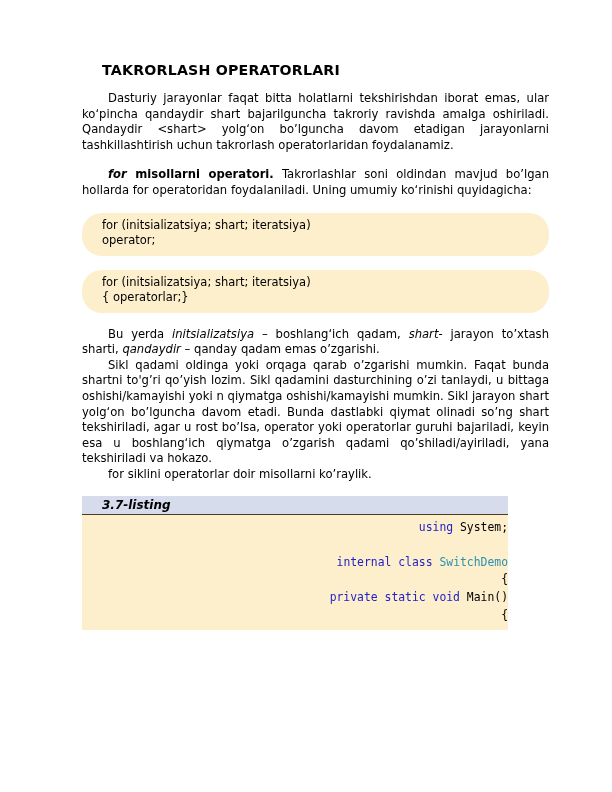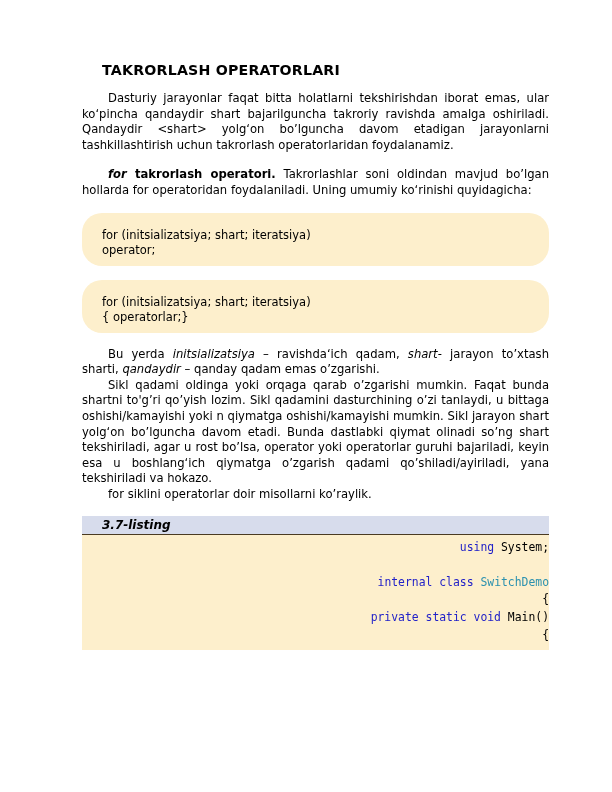--- a/index.html
+++ b/index.html
@@ -52,36 +52,36 @@
   p.gap-before {
     margin-top: 14px;
   }
   p.tight {
     margin-top: 0;
   }
 
   .code-block {
     background: #FDEFCC;
     margin: 14px 0 0 0;
-    padding: 15px 0 7px 0;
+    padding: 5px 0 7px 0;
     width: 467px;
     box-sizing: border-box;
     border-radius: 20px;
   }
   .code-block .cline {
     font-size: 11.5px;
     line-height: 15.5px;
     padding-left: 20px;
     white-space: pre;
     font-family: "DejaVu Sans", "Liberation Sans", sans-serif;
   }
 
   .listing {
     margin-top: 13px;
-    width: 467px;
+    width: 426px;
   }
   .listing-header {
     background: #D7DCEC;
     border-bottom: 1.4px solid #4a3b22;
     padding: 2px 0 2px 20px;
     font-size: 12px;
     font-weight: bold;
     font-style: italic;
     font-family: "DejaVu Sans", "Liberation Sans", sans-serif;
   }
@@ -110,35 +110,35 @@
 <body>
 
 <div class="page">
   <div class="content">
 
     <h1 class="doc-title">TAKRORLASH OPERATORLARI</h1>
 
     <p class="body-par indent">Dasturiy jarayonlar faqat bitta holatlarni tekshirishdan iborat emas, ular ko‘pincha qandaydir shart bajarilguncha takroriy ravishda amalga oshiriladi. Qandaydir &lt;shart&gt; yolg‘on bo’lguncha davom etadigan jarayonlarni tashkillashtirish uchun takrorlash operatorlaridan foydalanamiz.</p>
 
     <p class="body-par indent gap-before">
-      <strong class="bi">for</strong><strong class="b"> takrorlash operatori.</strong><span> Takrorlashlar soni oldindan mavjud bo’lgan hollarda for operatoridan foydalaniladi. Uning umumiy ko‘rinishi quyidagicha:</span>
+      <strong class="bi">for</strong><strong class="b"> misollarni operatori.</strong><span> Takrorlashlar soni oldindan mavjud bo’lgan hollarda for operatoridan foydalaniladi. Uning umumiy ko‘rinishi quyidagicha:</span>
     </p>
 
     <div class="code-block">
       <div class="cline">for (initsializatsiya; shart; iteratsiya)</div>
       <div class="cline">operator;</div>
     </div>
 
 
     <div class="code-block">
       <div class="cline">for (initsializatsiya; shart; iteratsiya)</div>
       <div class="cline">{ operatorlar;}</div>
     </div>
 
-    <p class="body-par indent gap-before"><span>Bu yerda </span><em class="it">initsializatsiya</em><span> – ravishda‘ich qadam, </span><em class="it">shart</em><span>- jarayon to’xtash sharti, </span><em class="it">qandaydir</em><span> – qanday qadam emas o’zgarishi.</span></p>
+    <p class="body-par indent gap-before"><span>Bu yerda </span><em class="it">initsializatsiya</em><span> – boshlang‘ich qadam, </span><em class="it">shart</em><span>- jarayon to’xtash sharti, </span><em class="it">qandaydir</em><span> – qanday qadam emas o’zgarishi.</span></p>
 
     <p class="body-par indent tight">Sikl qadami oldinga yoki orqaga qarab o’zgarishi mumkin. Faqat bunda shartni to'g’ri qo’yish lozim. Sikl qadamini dasturchining o’zi tanlaydi, u bittaga oshishi/kamayishi yoki n qiymatga oshishi/kamayishi mumkin. Sikl jarayon shart yolg‘on bo’lguncha davom etadi. Bunda dastlabki qiymat olinadi so’ng shart tekshiriladi, agar u rost bo’lsa, operator yoki operatorlar guruhi bajariladi, keyin esa u boshlang‘ich qiymatga o’zgarish qadami qo’shiladi/ayiriladi, yana tekshiriladi va hokazo.</p>
 
     <p class="body-par indent tight">for siklini operatorlar doir misollarni ko’raylik.</p>
 
     <div class="listing">
       <div class="listing-header">3.7-listing</div>
       <div class="listing-body" id="listing-body">
           <div class="lline"><span class="kw">using</span><span class="pl"> System;</span></div>
           <div class="lline">&nbsp;</div>

